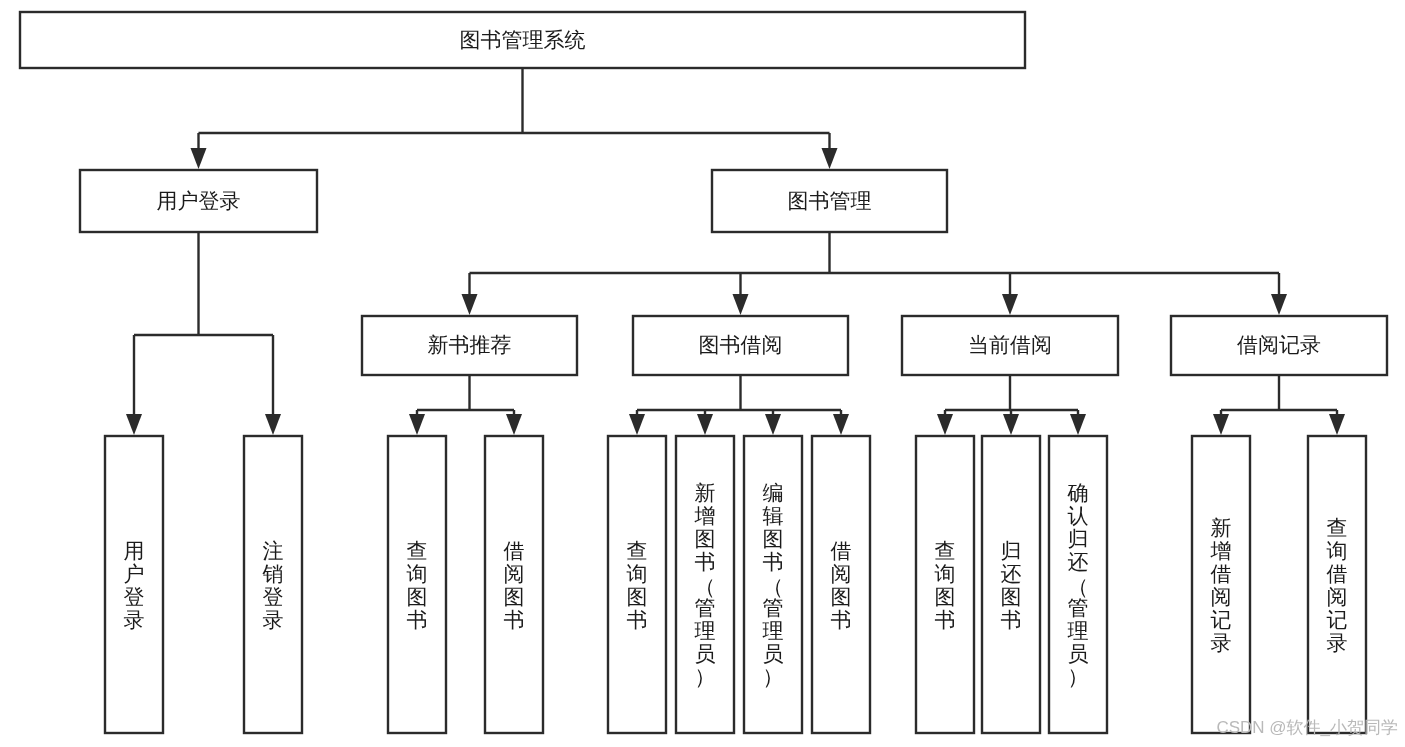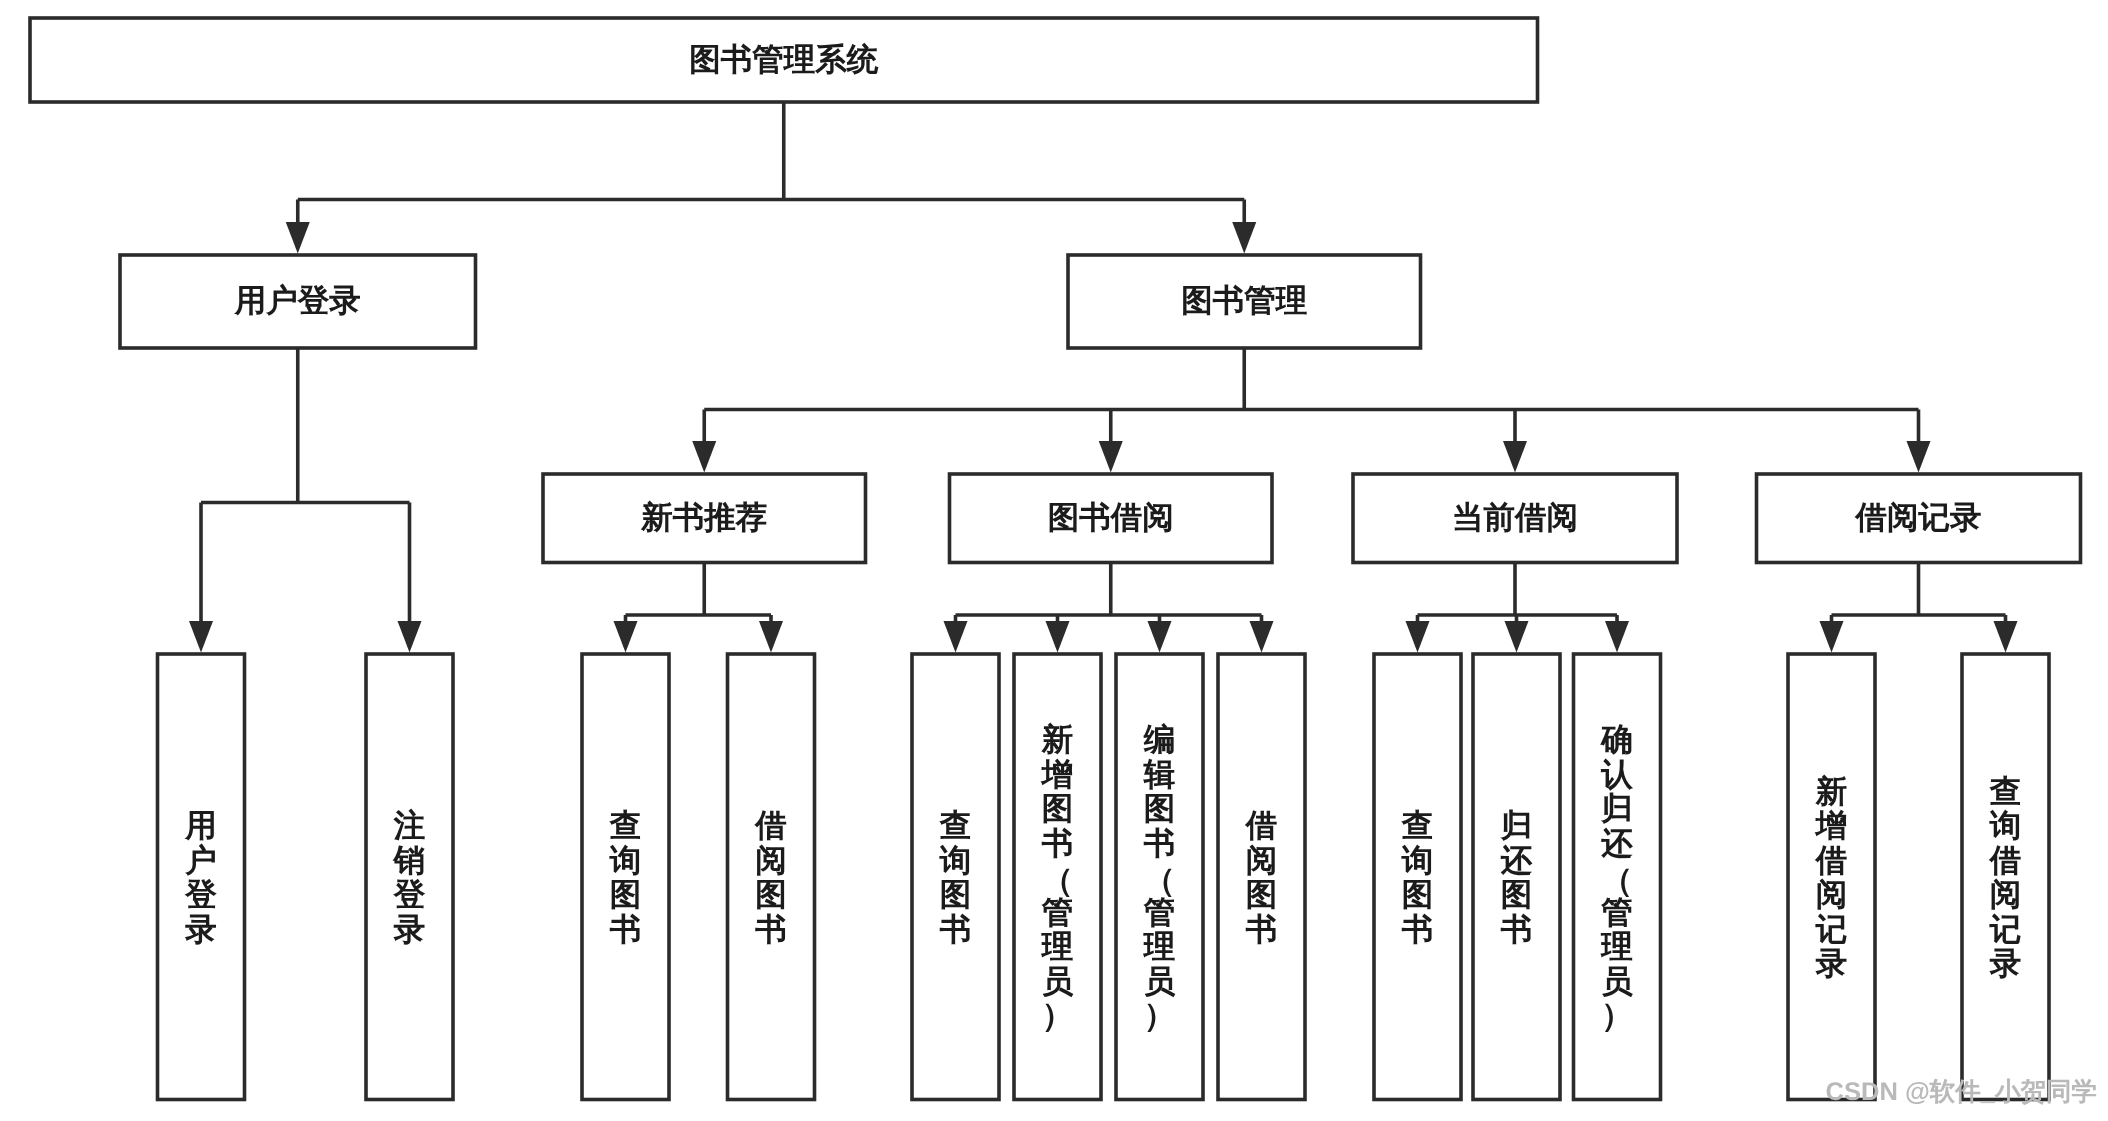--- a/index.html
+++ b/index.html
@@ -11,21 +11,20 @@
     width: 1405px;
     height: 747px;
     font-family: "Liberation Sans", "DejaVu Sans", sans-serif;
     overflow: hidden;
   }
   #diagram-root {
     position: relative;
     width: 1405px;
     height: 747px;
     background: #ffffff;
-    font-weight: bold;
   }
   svg.diagram-svg {
     position: absolute;
     top: 0;
     left: 0;
     width: 1405px;
     height: 747px;
     display: block;
   }
   .node-box {

